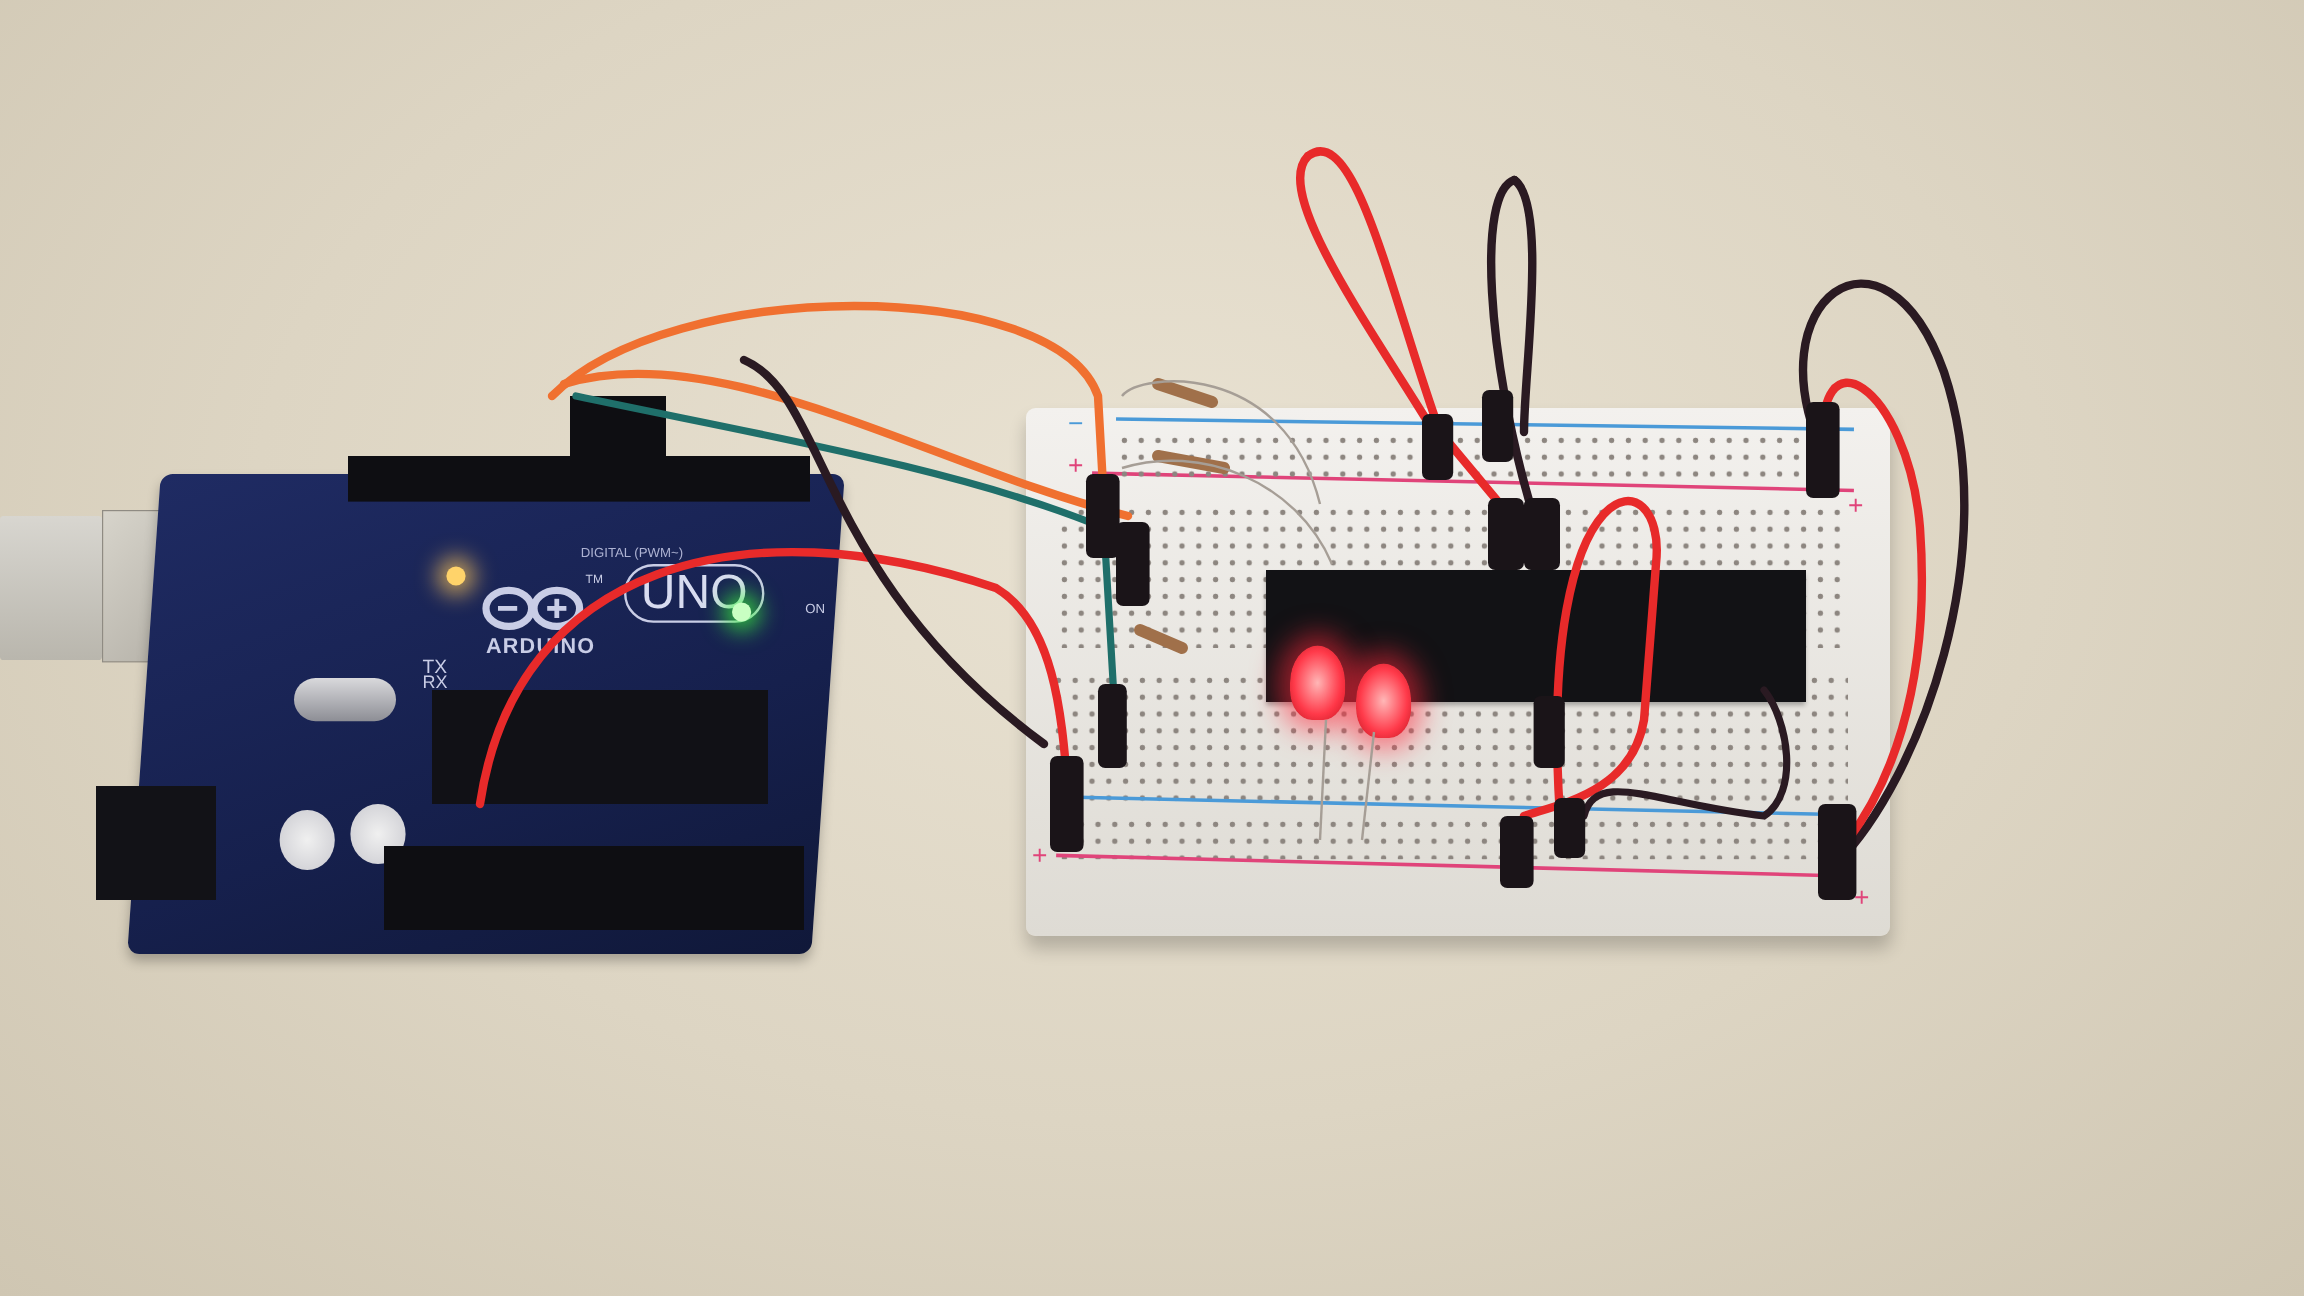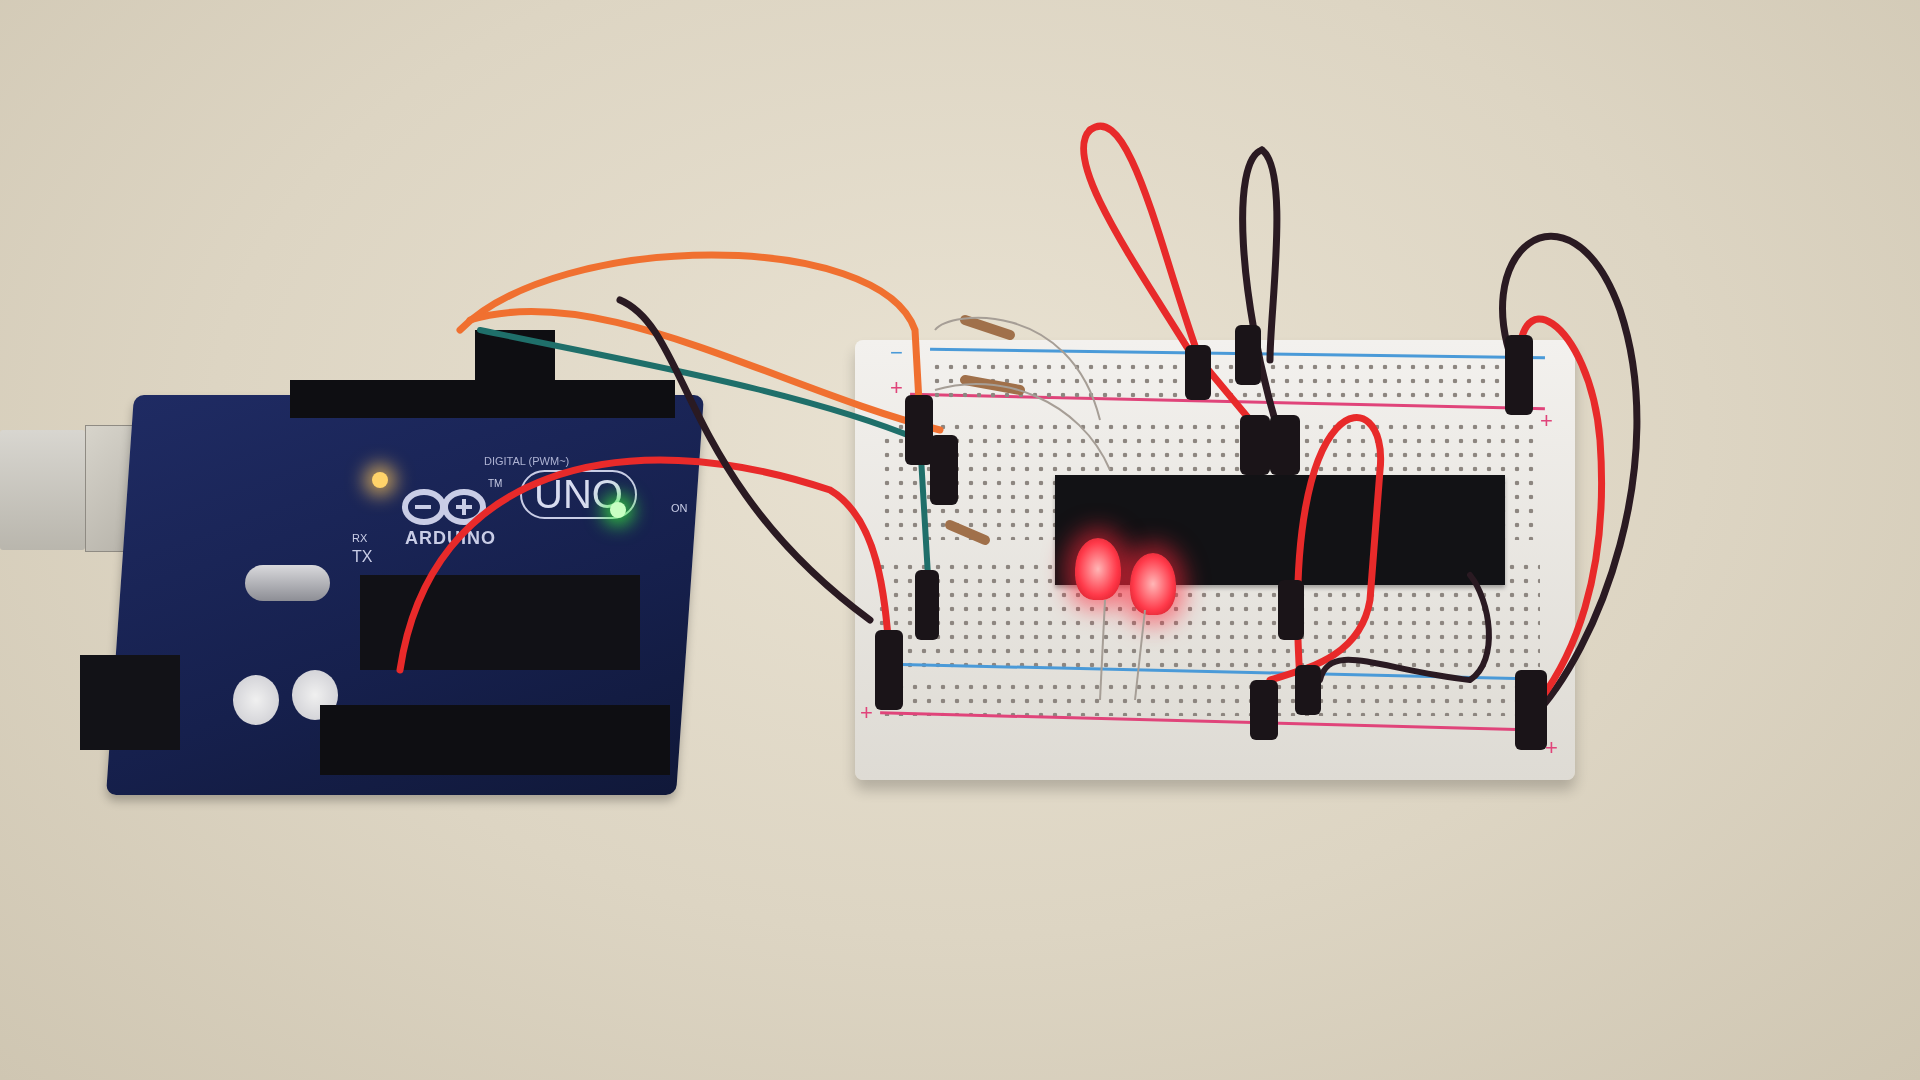--- a/index.html
+++ b/index.html
@@ -35,21 +35,21 @@
 
 <div class="abs usb-plug"></div>
 <div class="abs usb-port"></div>
 
 <div class="abs pcb"></div>
 <div class="abs header" style="left:290px;top:380px;width:385px;height:38px;"></div>
 <div class="abs header" style="left:475px;top:330px;width:80px;height:70px;"></div>
 <div class="abs" style="left:484px;top:455px;color:#aeb3d3;font-size:11px;">DIGITAL (PWM~)</div>
 <div class="abs led-y"></div>
 <div class="abs" style="left:352px;top:548px;color:#c9cde6;font-size:16px;">TX</div>
-<div class="abs" style="left:352px;top:532px;color:#c9cde6;font-size:11px;">RX</div>
+<div class="abs" style="left:352px;top:560px;color:#c9cde6;font-size:15px;">RX</div>
 
 <div class="abs" style="left:400px;top:485px;">
   <svg width="90" height="45" viewBox="0 0 90 45">
     <ellipse cx="24" cy="22" rx="19" ry="15" fill="none" stroke="#c9cde6" stroke-width="6"></ellipse>
     <ellipse cx="64" cy="22" rx="19" ry="15" fill="none" stroke="#c9cde6" stroke-width="6"></ellipse>
     <rect x="15" y="20" width="16" height="4" fill="#c9cde6"></rect>
     <rect x="56" y="20" width="16" height="4" fill="#c9cde6"></rect>
     <rect x="62" y="14" width="4" height="16" fill="#c9cde6"></rect>
   </svg>
 </div>

